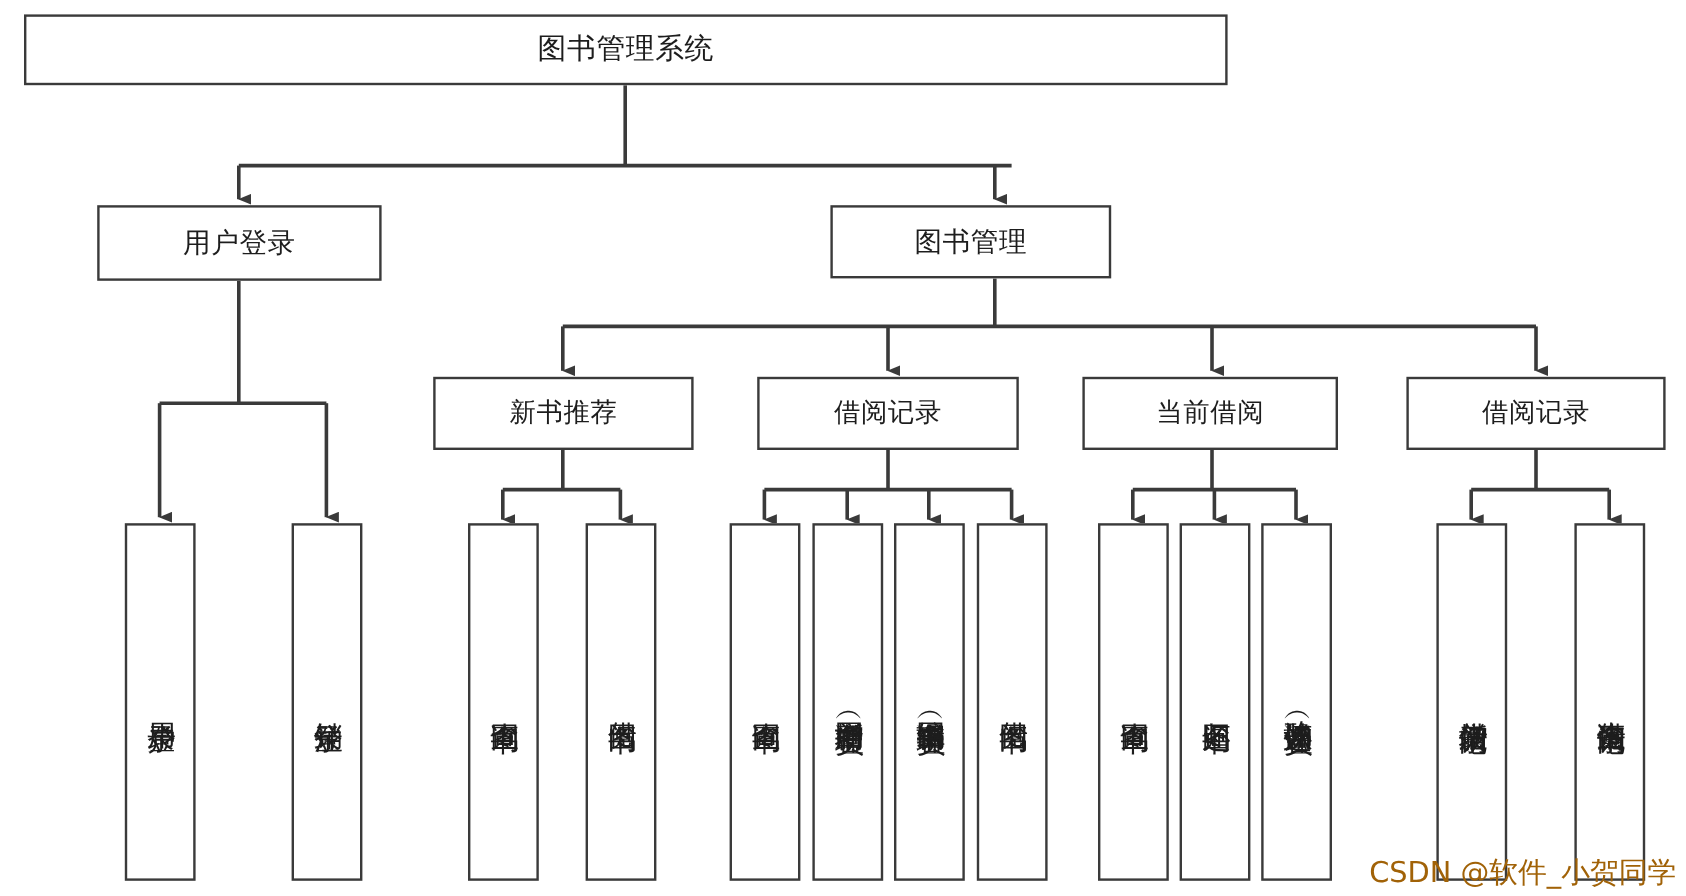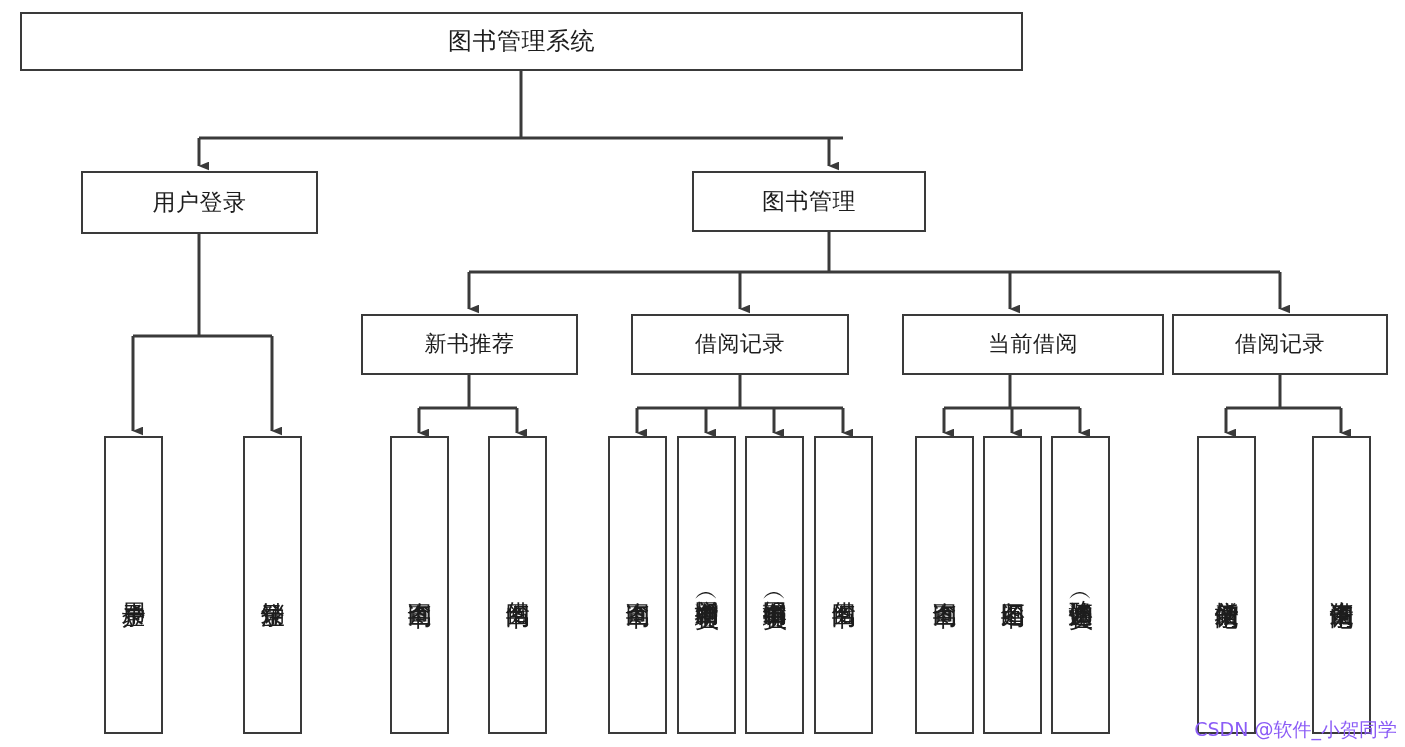--- a/index.html
+++ b/index.html
@@ -54,22 +54,22 @@
     text-orientation: upright;
     font-size: 24px;
     line-height: 1.02;
     letter-spacing: 1px;
     white-space: nowrap;
   }
   #watermark {
     position: absolute;
     right: 8px;
     bottom: 4px;
-    font-size: 19px;
-    color: #8b5cf6;
+    font-size: 24px;
+    color: #a16207;
     z-index: 5;
     white-space: nowrap;
     font-family: "DejaVu Sans", "Liberation Sans", sans-serif;
     text-align: center;
   }
 </style>
 </head>
 <body>
 
 <div id="diagram-root">
@@ -134,21 +134,21 @@
   <div class="node node-l1" style="left:692px; top:171px; width:234px; height:61px;">
     <span class="label">图书管理</span>
   </div>
 
   <div class="node node-l2" style="left:361px; top:314px; width:217px; height:61px;">
     <span class="label">新书推荐</span>
   </div>
   <div class="node node-l2" style="left:631px; top:314px; width:218px; height:61px;">
     <span class="label">借阅记录</span>
   </div>
-  <div class="node node-l2" style="left:902px; top:314px; width:262px; height:61px;">
+  <div class="node node-l2" style="left:902px; top:314px; width:213px; height:61px;">
     <span class="label">当前借阅</span>
   </div>
   <div class="node node-l2" style="left:1172px; top:314px; width:216px; height:61px;">
     <span class="label">借阅记录</span>
   </div>
 
   <div class="node node-leaf" style="left:104px; top:436px; width:59px; height:298px;">
     <span class="label">用户登录</span>
   </div>
   <div class="node node-leaf" style="left:243px; top:436px; width:59px; height:298px;">

